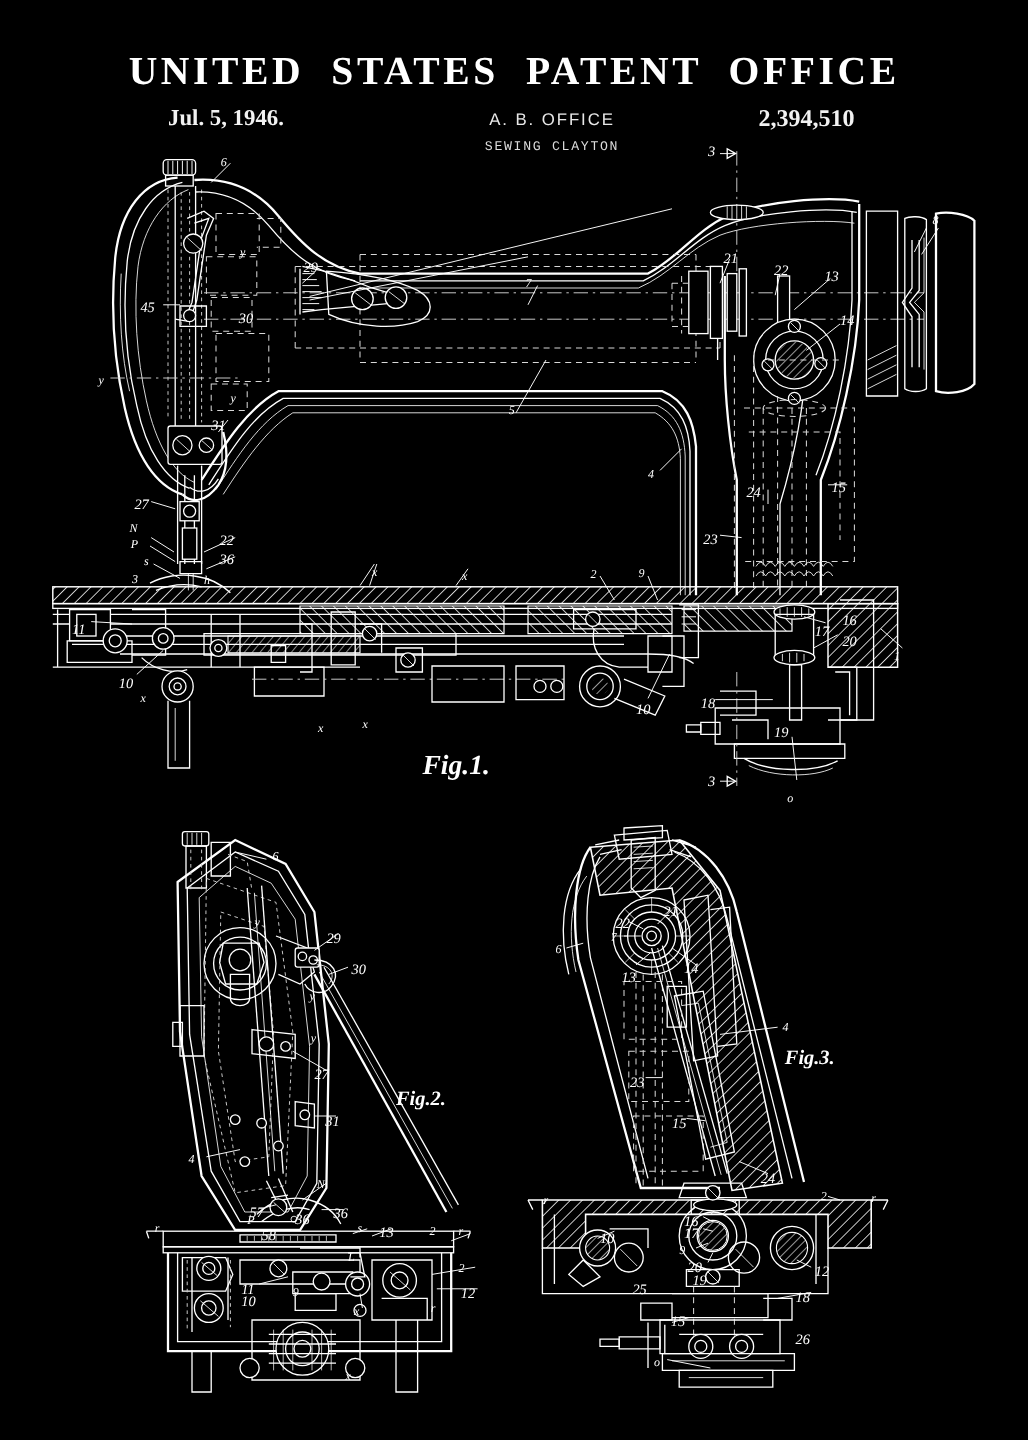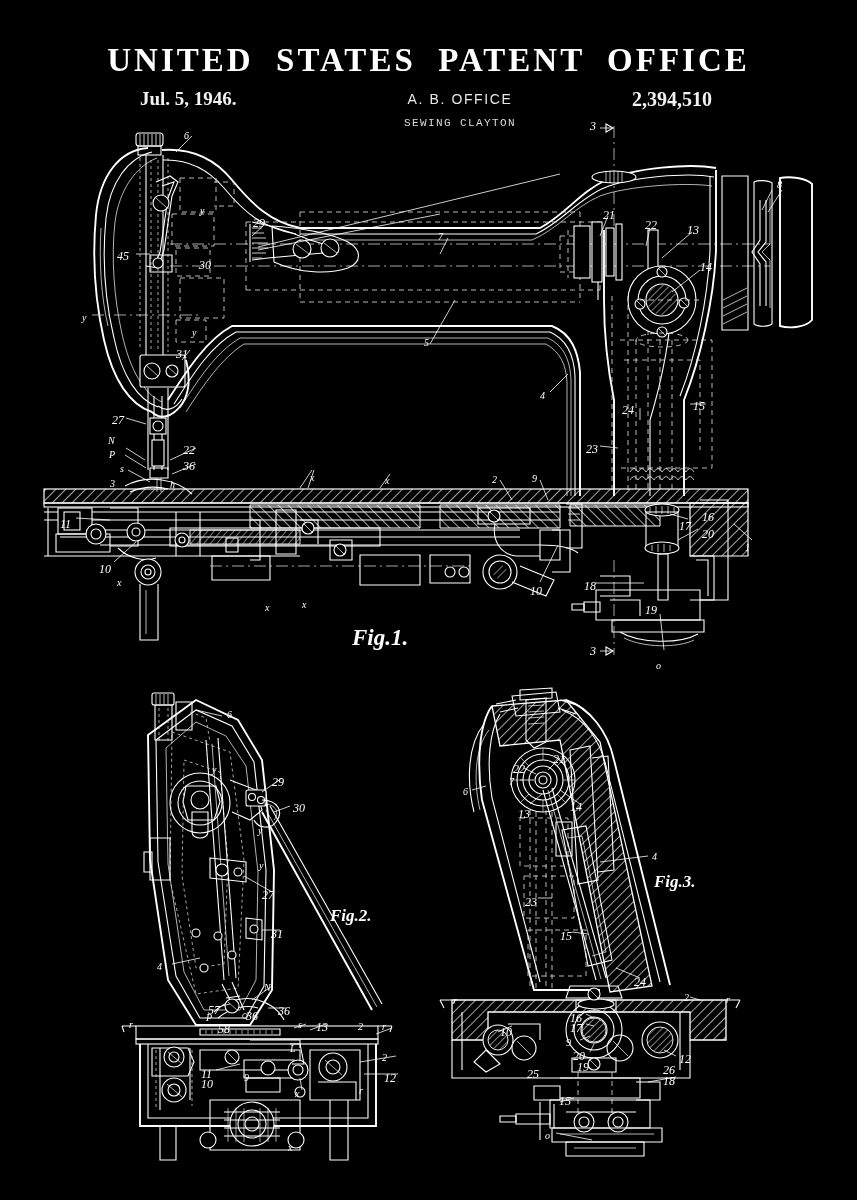--- a/index.html
+++ b/index.html
@@ -840,21 +840,21 @@
       <div class="ref" style="left: 634px; top: 976px;">24</div>
       <div class="ref sm" style="left: 453px; top: 996px;">r</div>
       <div class="ref sm" style="left: 684px; top: 993px;">2</div>
       <div class="ref sm" style="left: 726px; top: 995px;">r</div>
       <div class="ref" style="left: 500px; top: 1026px;">10</div>
       <div class="ref" style="left: 527px; top: 1028px; margin-top: 40px;">25</div>
       <div class="ref" style="left: 570px; top: 1012px;">16</div>
       <div class="ref" style="left: 570px; top: 1022px;">17</div>
       <div class="ref sm" style="left: 566px; top: 1038px;">9</div>
       <div class="ref" style="left: 679px; top: 1053px;">12</div>
-      <div class="ref" style="left: 663px; top: 1064px;">26</div>
+      <div class="ref" style="left: 663px; top: 1110px;">26</div>
       <div class="ref" style="left: 573px; top: 1050px;">20</div>
       <div class="ref" style="left: 577px; top: 1061px;">19</div>
       <div class="ref" style="left: 663px; top: 1075px;">18</div>
       <div class="ref" style="left: 559px; top: 1095px;">15</div>
       <div class="ref sm" style="left: 545px; top: 1131px;">o</div>
     </div>
 
 </div>
 
 </body></html>

